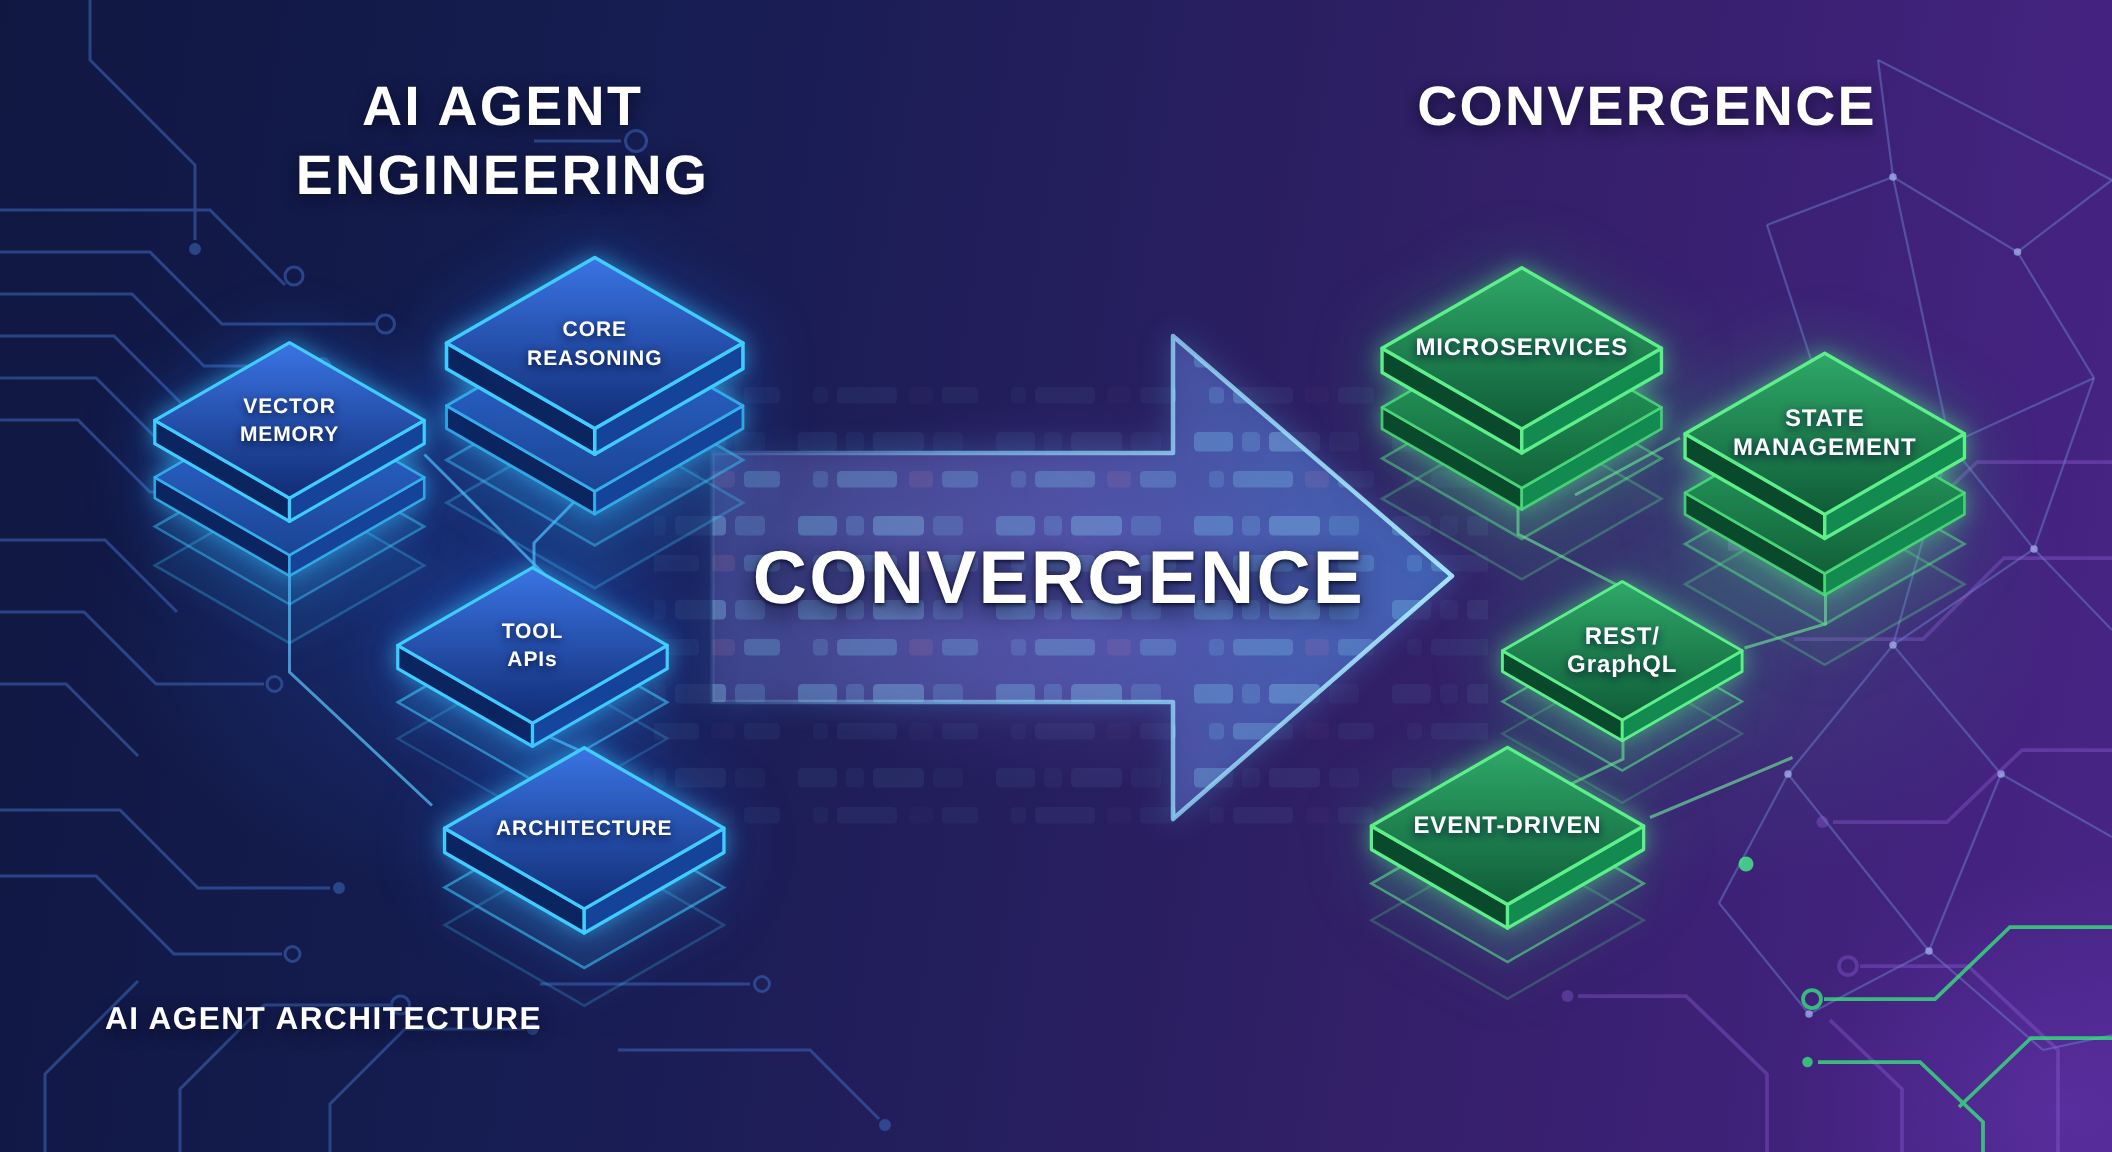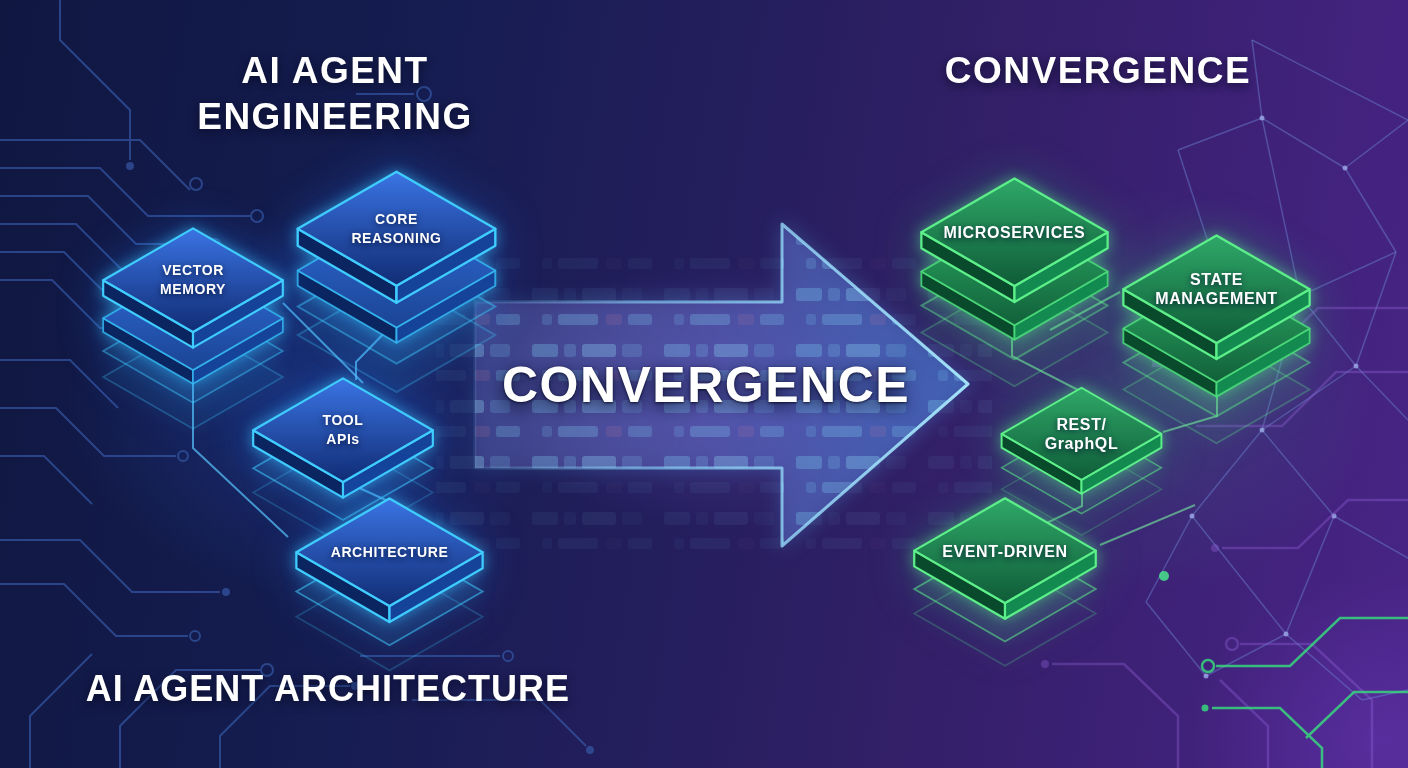--- a/index.html
+++ b/index.html
@@ -11,22 +11,22 @@
   .layer{position:absolute;left:0;top:0;width:1408px;height:768px;}
   .glow{position:absolute;border-radius:50%;pointer-events:none;}
   .glow-left{left:-30px;top:130px;width:680px;height:540px;background:radial-gradient(closest-side,rgba(45,115,255,.22),rgba(45,115,255,0) 72%);}
   .glow-center{left:420px;top:220px;width:600px;height:350px;background:radial-gradient(closest-side,rgba(120,95,215,.32),rgba(120,95,215,0) 75%);}
   .glow-right{left:860px;top:110px;width:600px;height:560px;background:radial-gradient(closest-side,rgba(60,230,140,.13),rgba(60,230,140,0) 72%);}
   .glow-br{left:1120px;top:520px;width:520px;height:440px;background:radial-gradient(closest-side,rgba(130,65,215,.30),rgba(130,65,215,0) 75%);}
 
   .title{position:absolute;color:#fff;font-weight:800;text-align:center;
     letter-spacing:1.5px;text-shadow:0 3px 10px rgba(5,8,30,.75);}
   .title-top{font-size:37px;line-height:46px;top:48px;width:400px;}
-  .caption{position:absolute;color:#fff;font-weight:800;font-size:36px;letter-spacing:1px;
-    text-align:right;top:668px;text-shadow:0 3px 10px rgba(5,8,30,.75);}
+  .caption{position:absolute;color:#fff;font-weight:800;font-size:21px;letter-spacing:1px;
+    text-align:left;top:668px;text-shadow:0 3px 10px rgba(5,8,30,.75);}
 
   .stack{position:absolute;}
   .stack svg{position:absolute;left:0;top:0;overflow:visible;}
   .use-blue{filter:drop-shadow(0 0 7px rgba(62,205,255,.55)) drop-shadow(0 0 22px rgba(30,120,255,.35));}
   .use-green{filter:drop-shadow(0 0 7px rgba(90,240,140,.5)) drop-shadow(0 0 22px rgba(40,200,110,.3));}
   .stack-label{position:absolute;left:-18px;right:-18px;top:25.4%;transform:translateY(-50%);
     text-align:center;color:#fff;font-weight:700;font-size:14px;line-height:19px;
     letter-spacing:.6px;text-shadow:0 2px 6px rgba(4,14,48,.85);}
   .stack-label.small{font-size:16px;}
 
@@ -269,21 +269,21 @@
         <use href="#stk-blue-deep"></use>
       </svg>
     <div class="stack-label">CORE<br>REASONING</div>
   </div>
   <div class="stack" style="left:98px;top:223px;width:190px;height:225px">
     <svg class="use-blue" viewBox="0 0 220 260" width="100%" height="100%">
         <use href="#stk-blue-deep"></use>
       </svg>
     <div class="stack-label">VECTOR<br>MEMORY</div>
   </div>
-  <div class="stack" style="left:248px;top:373px;width:190px;height:225px">
+  <div class="stack" style="left:260px;top:373px;width:190px;height:225px">
     <svg class="use-blue" viewBox="0 0 220 260" width="100%" height="100%">
         <use href="#stk-blue-shallow"></use>
       </svg>
     <div class="stack-label">TOOL<br>APIs</div>
   </div>
   <div class="stack" style="left:291px;top:493px;width:197px;height:233px">
     <svg class="use-blue" viewBox="0 0 220 260" width="100%" height="100%">
         <use href="#stk-blue-shallow"></use>
       </svg>
     <div class="stack-label">ARCHITECTURE</div>

